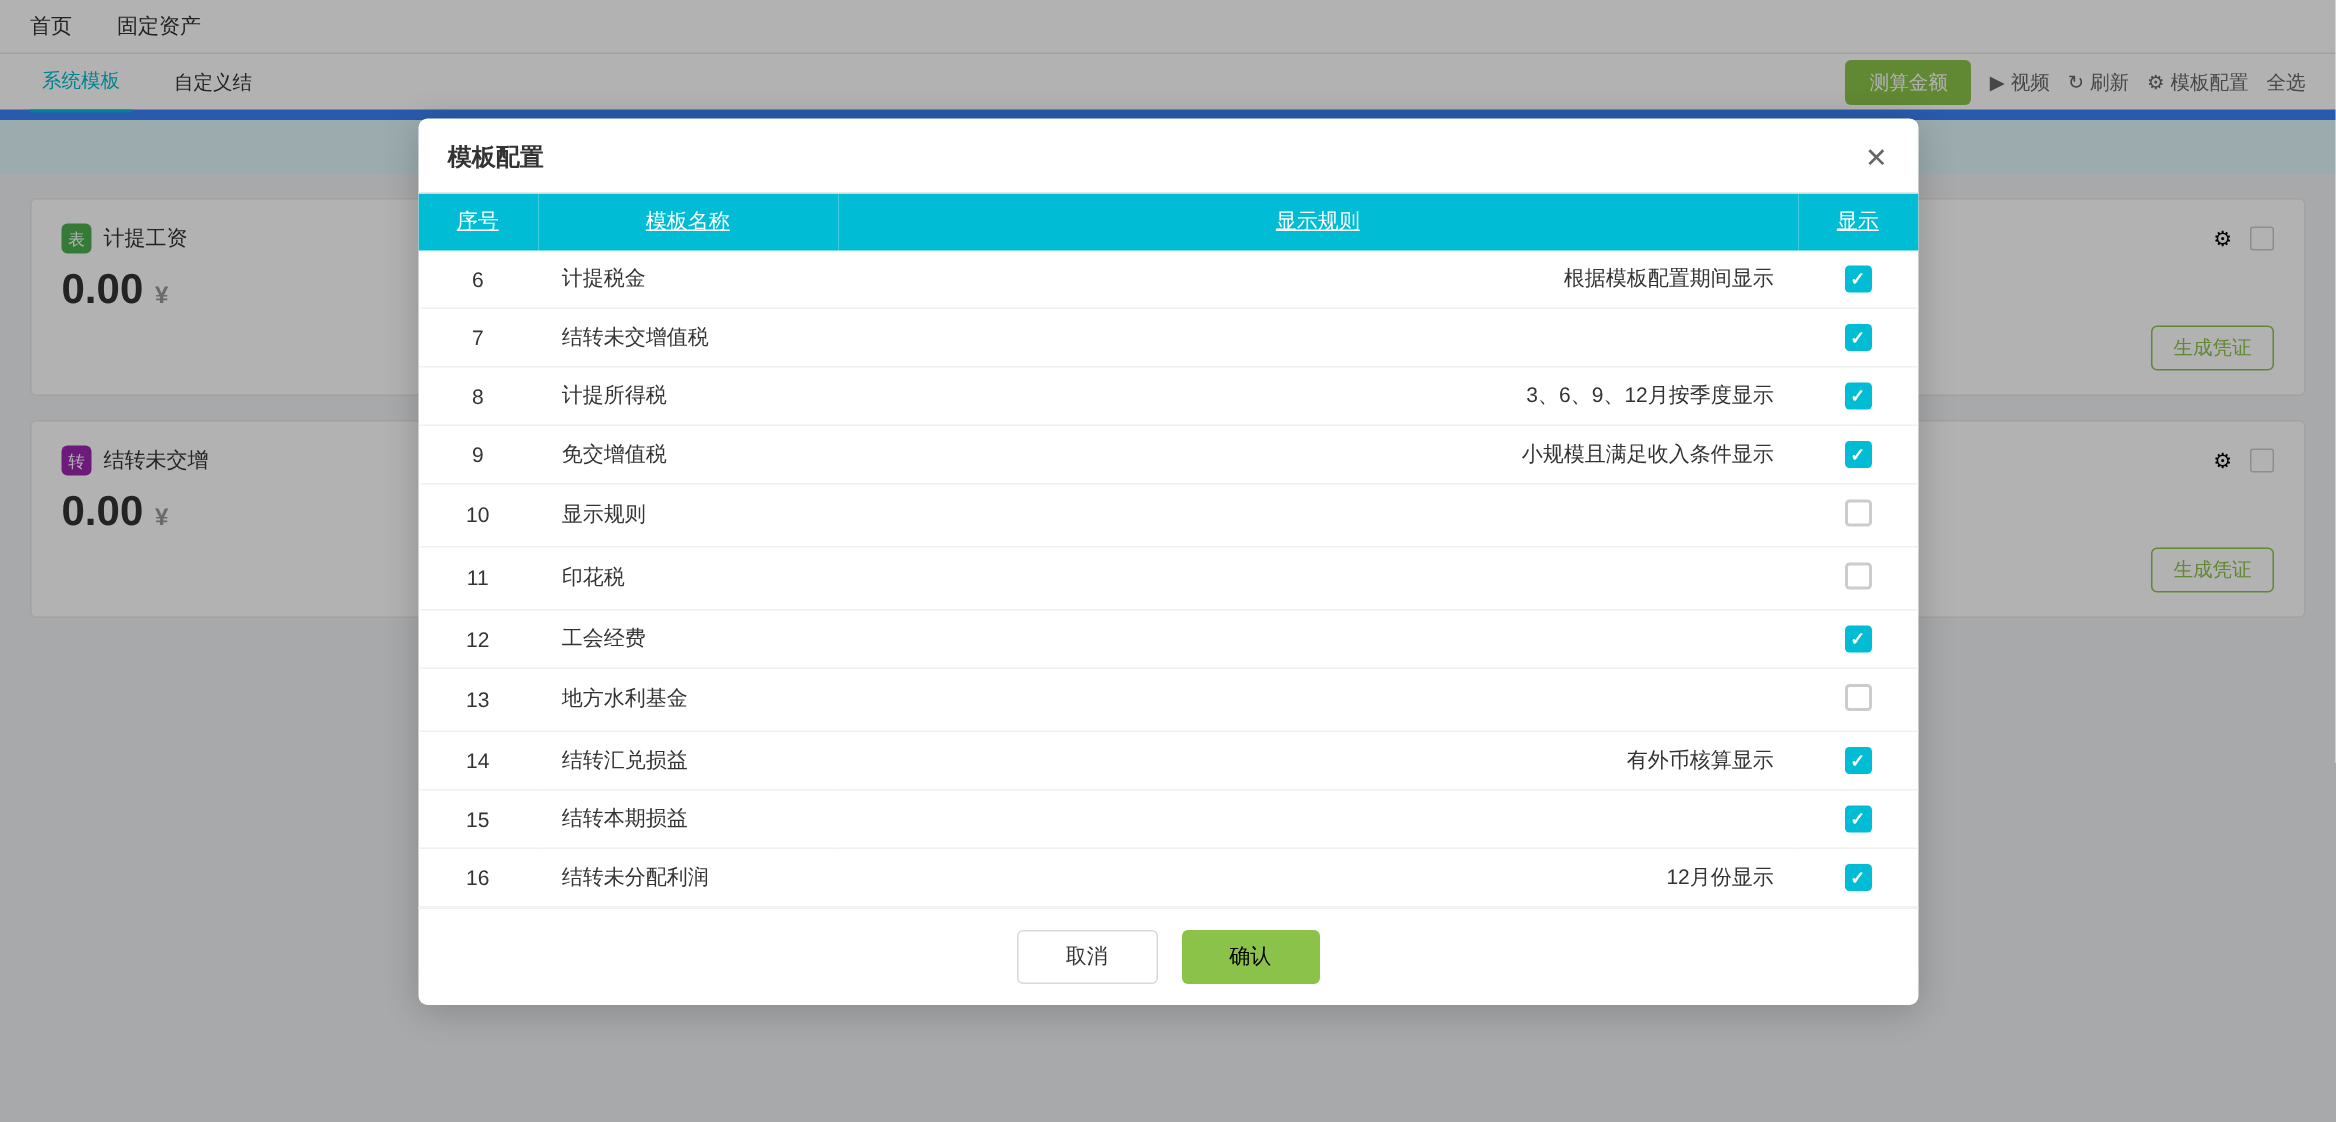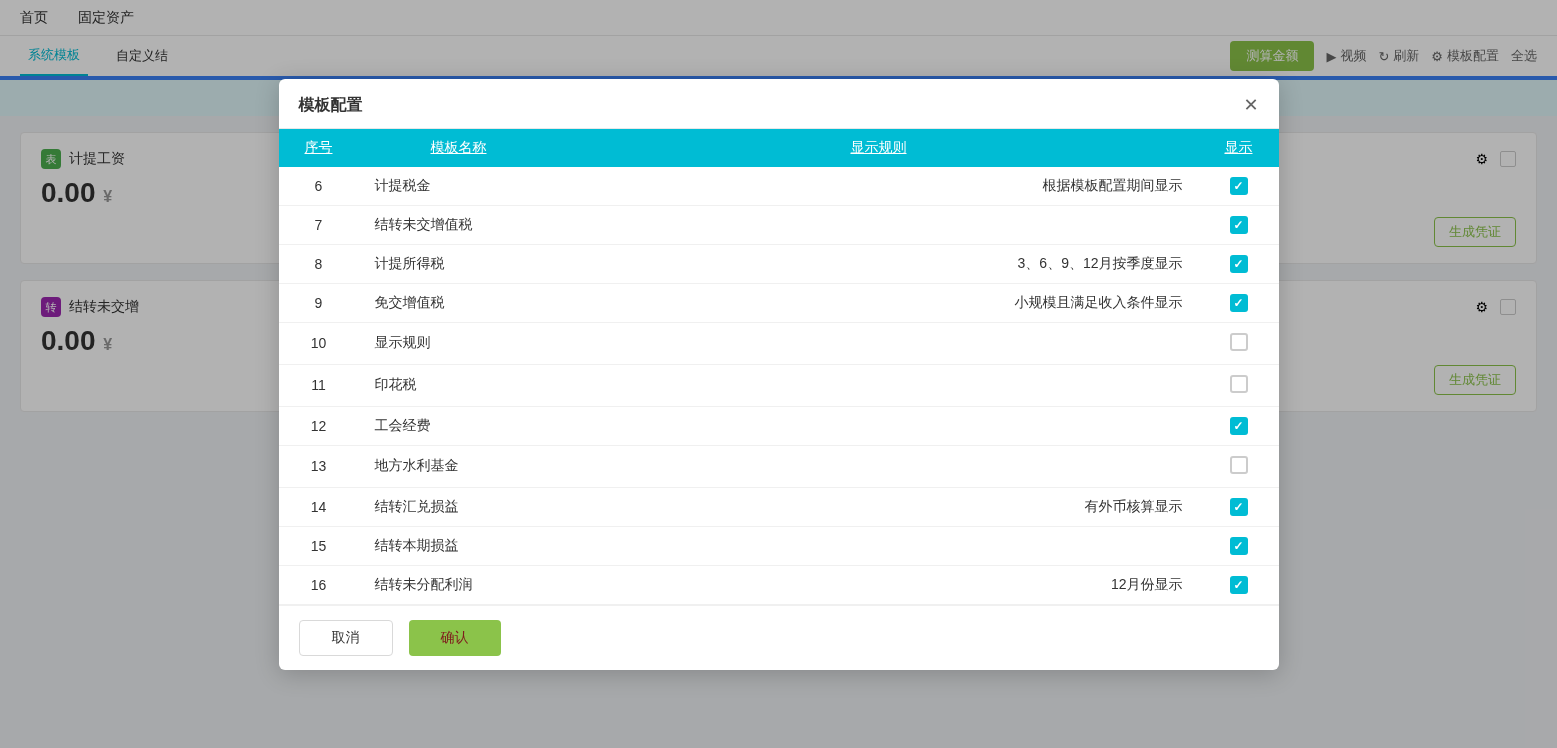--- a/index.html
+++ b/index.html
@@ -35,21 +35,21 @@
     }
 
     
     .sub-nav {
       background: #fff;
       height: 44px;
       display: flex;
       align-items: center;
       padding: 0 20px;
       gap: 20px;
-      border-bottom: 4px solid #3b82f6;
+      border-bottom: 7px solid #3b82f6;
     }
     .sub-nav-item {
       color: #333;
       font-size: 13px;
       cursor: pointer;
       padding: 10px 8px;
     }
     .sub-nav-item.active {
       color: #00bcd4;
       border-bottom: 2px solid #00bcd4;
@@ -259,37 +259,38 @@
     }
     .table-scroll::-webkit-scrollbar-thumb {
       background: #ccc;
       border-radius: 3px;
     }
 
     
     .dialog-footer {
       padding: 14px 20px;
       display: flex;
+      justify-content: center;
       gap: 16px;
       border-top: 1px solid #f0f0f0;
     }
     .btn-cancel {
       padding: 8px 32px;
       border: 1px solid #d9d9d9;
       background: #fff;
       color: #333;
       border-radius: 4px;
       cursor: pointer;
       font-size: 14px;
     }
     .btn-confirm {
       padding: 8px 32px;
       border: none;
       background: #8bc34a;
-      color: #7f1d1d;
+      color: #000000;
       border-radius: 4px;
       cursor: pointer;
       font-size: 14px;
     }
   </style>
 </head>
 <body>
 
 <div class="bg-page">
 

